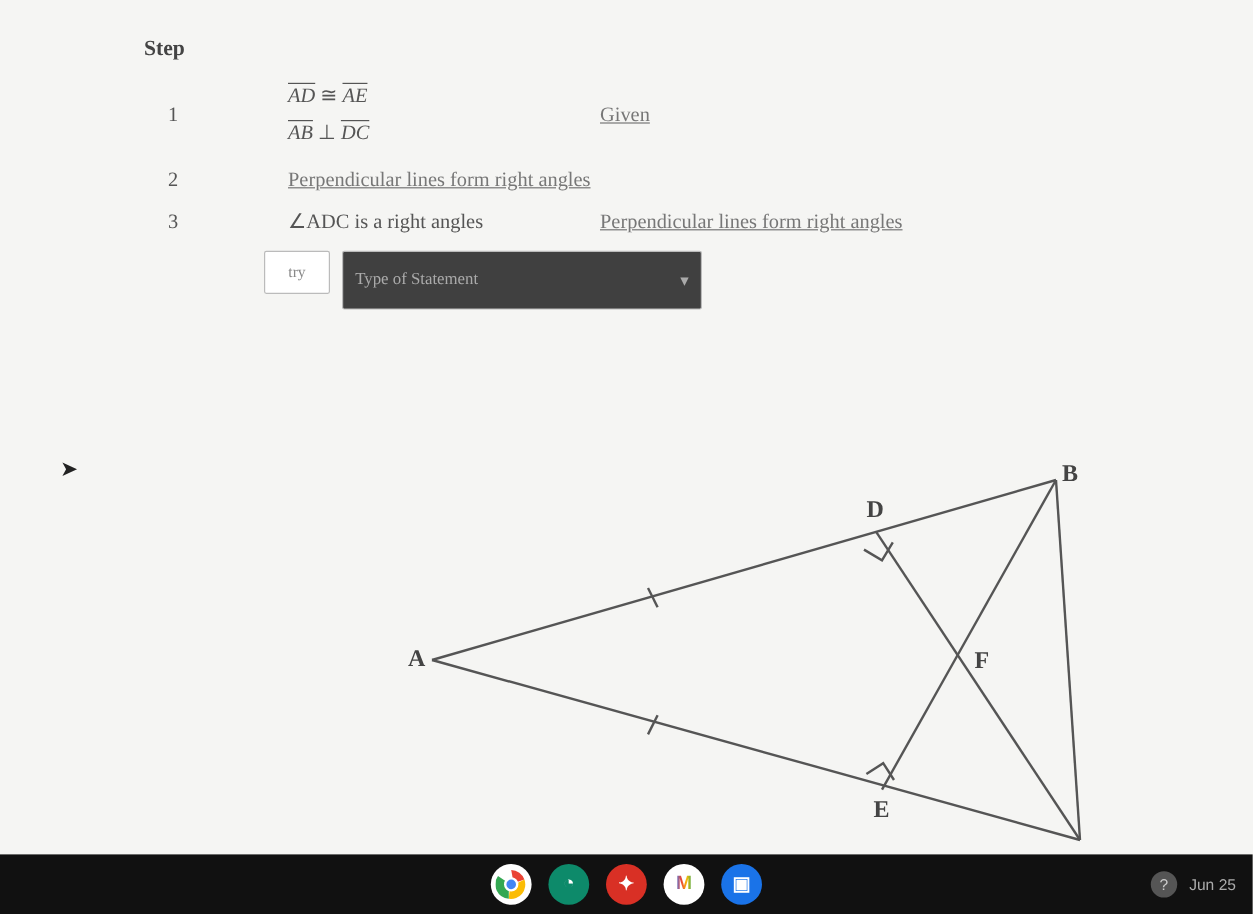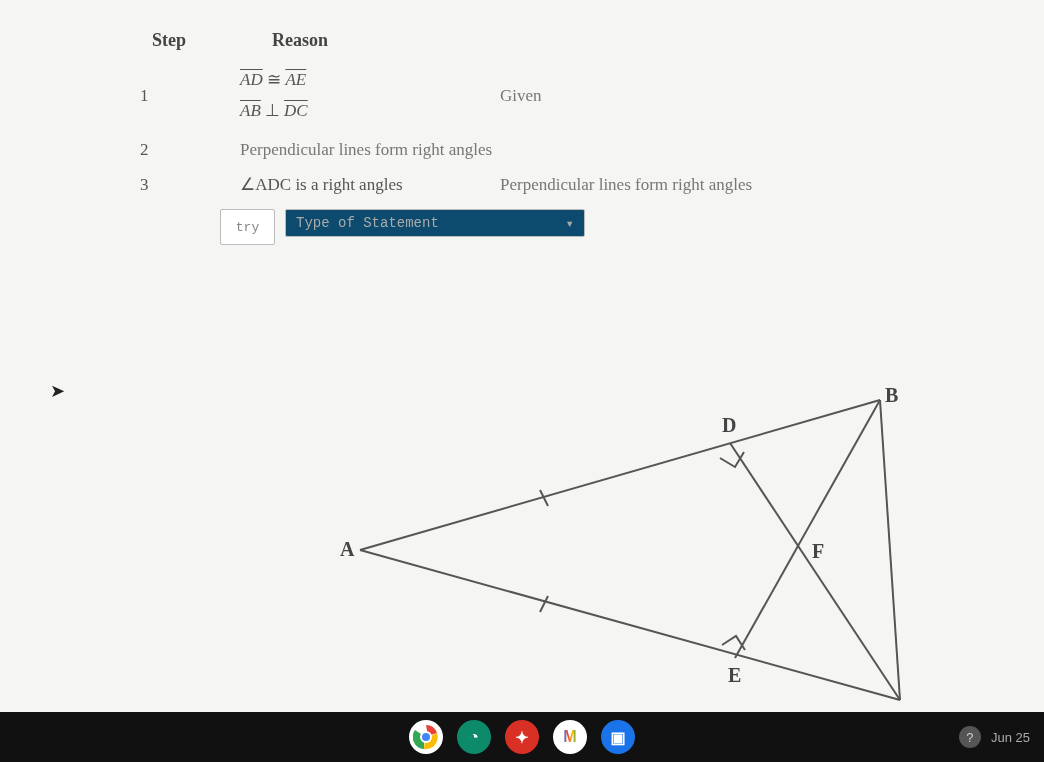--- a/index.html
+++ b/index.html
@@ -14,59 +14,57 @@
   .content {
     padding: 30px 120px 0 120px;
   }
   .header-row {
     display: grid;
     grid-template-columns: 120px 260px 1fr;
     font-weight: bold;
     color: #444;
     font-size: 18px;
     margin-bottom: 14px;
-    margin-left: 32px;
   }
   .proof-row {
     display: grid;
     grid-template-columns: 120px 260px 1fr;
     align-items: center;
     color: #666;
     font-size: 17px;
     margin-bottom: 14px;
   }
   .step-num { color:#555; padding-left:20px;}
   .statement-col { color:#555; }
-  .reason-col { color:#777; }
+  .reason-col { color:#777;text-decoration:underline; }
   .seg { text-decoration: overline; font-style: italic; }
   .stmt-line { line-height: 1.8; }
   .input-row {
     display: grid;
     grid-template-columns: 55px 300px;
     gap: 10px;
     margin-top: 6px;
     margin-left: 100px;
-    font-family: Liberation Mono, monospace;
   }
   .try-box {
     border: 1px solid #bbb;
     background: #fff;
     color: #888;
     font-size: 13px;
     display:flex; align-items:center; justify-content:center;
     height:36px;
     border-radius:2px;
   }
   .type-select {
     border: 1px solid #bbb;
-    background: #0c4a6e;
+    background: #404040;
     color: #aaa;
     font-size: 14px;
     display:flex; align-items:center; justify-content:space-between;
-    height:28px;
+    height:49px;
     padding: 0 10px;
     border-radius:2px;
   }
   .diagram-wrap {
     position: absolute;
     left: 340px;
     top: 390px;
     width: 600px;
     height: 320px;
   }
@@ -118,21 +116,20 @@
     display:flex;align-items:center;justify-content:center;
     font-size:13px;
   }
 </style>
 </head>
 <body>
 
 <div class="content">
   <div class="header-row">
     <div>Step</div>
-    <div>Reason</div>
   </div>
 
   <div class="proof-row">
     <div class="step-num">1</div>
     <div class="statement-col">
       <div class="stmt-line">
         <span class="seg">AD</span> ≅ <span class="seg">AE</span>
       </div>
       <div class="stmt-line">
         <span class="seg">AB</span> ⊥ <span class="seg">DC</span>

